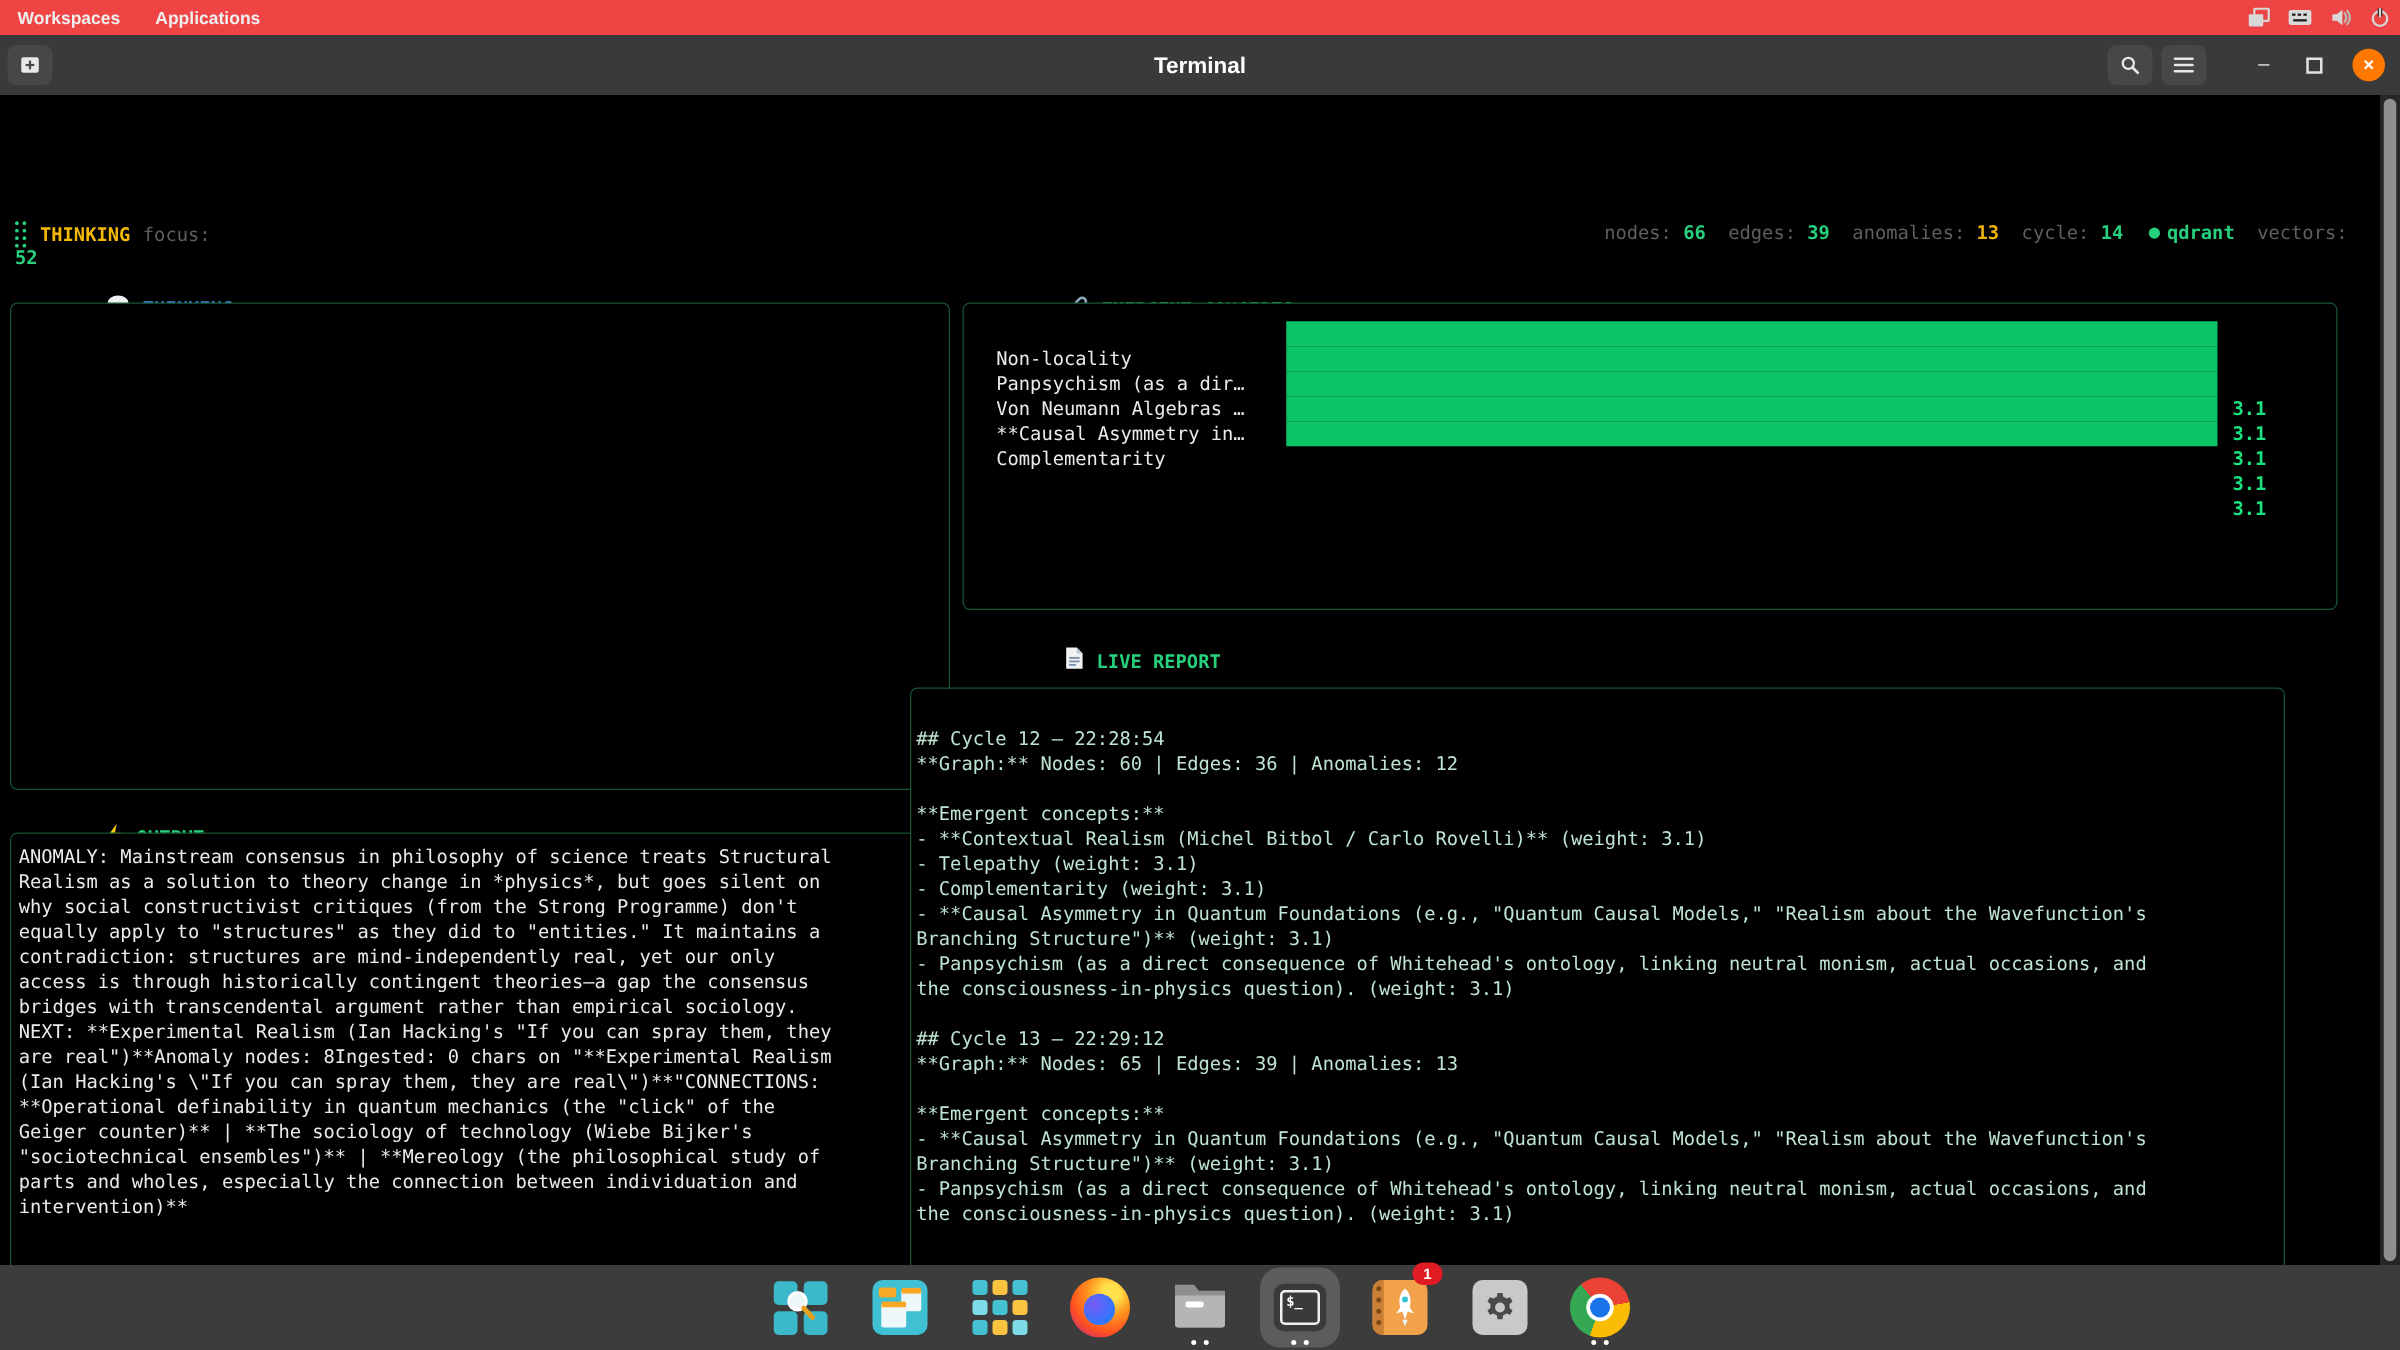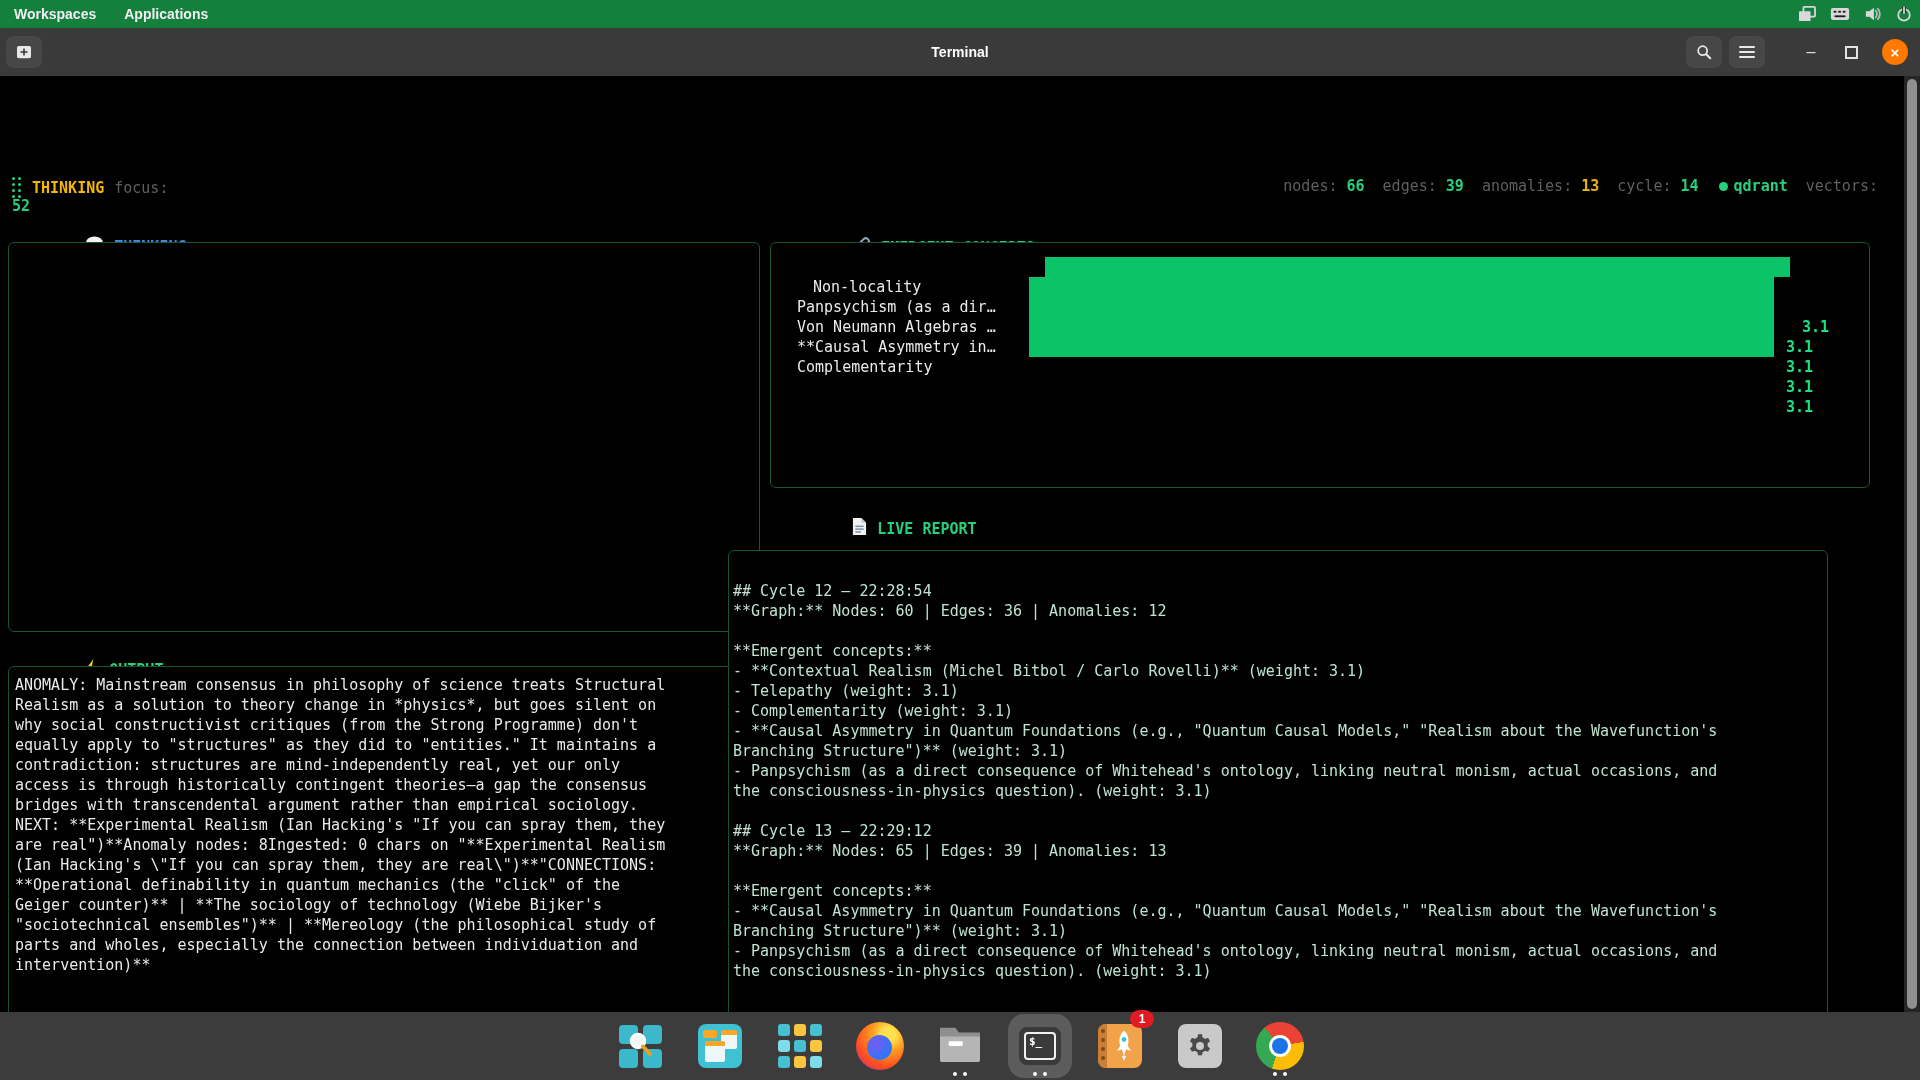--- a/index.html
+++ b/index.html
@@ -1,30 +1,30 @@
 <!DOCTYPE html>
 <html><head>
 <meta charset="utf-8">
 <style>
   html,body{margin:0;padding:0;background:#000;}
   .stage{position:relative;width:1920px;height:1080px;overflow:hidden;background:#000;
          font-family:"DejaVu Sans Mono","Liberation Mono",monospace;}
   
-  .topbar{position:absolute;left:0;top:0;width:1920px;height:28px;background:#15803d;
+  .topbar{position:absolute;left:0;top:0;width:1920px;height:28px;background:#ef4444;
           display:flex;align-items:center;font-family:"Liberation Sans",sans-serif;
           font-weight:bold;font-size:14px;color:#efefef;}
   .topbar .menu{padding:0 14px;height:28px;display:flex;align-items:center;cursor:default;}
   .topbar .clock{position:absolute;left:0;right:0;text-align:center;}
   .tray{position:absolute;right:8px;top:0;height:28px;display:flex;align-items:center;gap:14px;}
   .tray svg{display:block;}
   
   .titlebar{position:absolute;left:0;top:28px;width:1920px;height:48px;background:#3a3a3a;
             font-family:"Liberation Sans",sans-serif;}
   .titlebar .title{position:absolute;left:0;right:0;top:0;height:48px;line-height:48px;text-align:center;
-                   color:#ffffff;font-weight:bold;font-size:14px;}
+                   color:#ffffff;font-weight:bold;font-size:18px;}
   .tbtn{position:absolute;top:8px;width:36px;height:32px;background:#474747;border-radius:7px;
         display:flex;align-items:center;justify-content:center;}
   .winctl{position:absolute;top:0;height:48px;display:flex;align-items:center;justify-content:center;color:#e3e3e3;}
   .closebtn{position:absolute;top:11px;width:26px;height:26px;border-radius:50%;background:#ff7800;
             color:#fff;display:flex;align-items:center;justify-content:center;font-size:15px;font-weight:bold;}
   .maxbox{width:9px;height:9px;border:2px solid #e3e3e3;}
   .hamb{width:16px;height:12px;display:flex;flex-direction:column;justify-content:space-between;}
   .hamb i{display:block;height:2px;background:#e8e8e8;border-radius:1px;}
   
   .term{position:absolute;left:0;top:76px;width:1920px;height:936px;background:#000;color:#e8e8e8;font-size:15px;}
@@ -218,21 +218,21 @@
         <svg width="19" height="19" viewBox="0 0 20 20">
           <g transform="rotate(-45 10 10)" fill="none" stroke="#8fa6bd" stroke-width="2.2">
             <rect x="0.5" y="6.8" width="10" height="6.4" rx="3.2"></rect>
             <rect x="9.5" y="6.8" width="10" height="6.4" rx="3.2"></rect>
           </g>
         </svg>
       </span>
       <span class="green bold">EMERGENT CONCEPTS</span>
     </div>
     <div class="panelbox" style="left:770px;top:166px;width:1098px;height:244px;">
-      <div class="crow" style="left:16px;right:0;top:14px;">
+      <div class="crow" style="left:0;right:0;top:14px;">
         <span class="clabel">Non-locality</span>
         <span class="cbarzone"><span class="cbar" style="width: 100%; background: rgb(11, 196, 103); display: block;"></span></span>
         <span class="cval">3.1</span>
       </div>
       <div class="crow" style="left:0;right:0;top:34px;">
         <span class="clabel">Panpsychism (as a dir…</span>
         <span class="cbarzone"><span class="cbar" style="width: 100%; background: rgb(11, 196, 103); display: block;"></span></span>
         <span class="cval">3.1</span>
       </div>
       <div class="crow" style="left:0;right:0;top:54px;">

